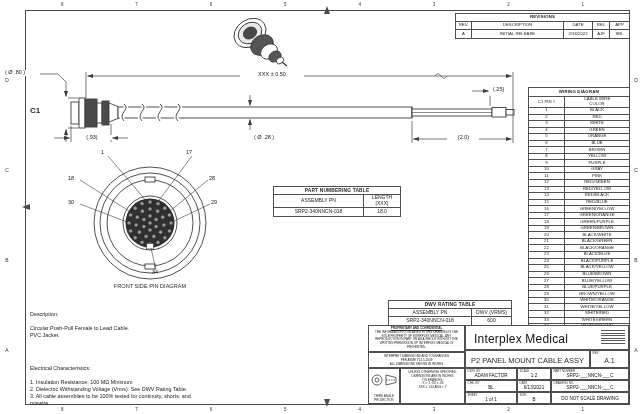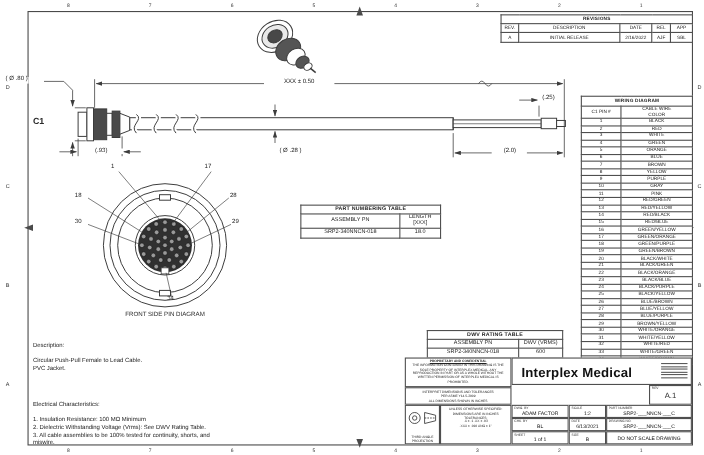--- a/index.html
+++ b/index.html
@@ -21,21 +21,21 @@
   .callout{position:absolute;font-size:5.5px;color:#222;line-height:1;}
   
   .notes{position:absolute;left:30px;top:297px;width:200px;font-size:5.4px;line-height:1.28;
          color:#222;white-space:pre-line;}
   .notes .sec{margin-bottom:6px;}
   
   .tb-cell{position:absolute;border:1px solid #4f4f4f;box-sizing:border-box;background:#fff;}
   .tb-label{position:absolute;top:0.5px;left:1.5px;font-size:3px;color:#333;line-height:1;}
   .tb-value{position:absolute;left:0;right:0;top:4.5px;text-align:center;font-size:4.6px;color:#111;line-height:1;}
   .tiny-par{font-size:3px;line-height:1.25;color:#222;text-align:center;white-space:pre-line;}
-  .logo{font-weight:bold;font-size:12px;letter-spacing:.2px;color:#111;}
+  .logo{font-weight:normal;font-size:12px;letter-spacing:.2px;color:#111;}
   .addr-line{height:1.4px;background:#5a5a5a;margin:1.1px 0;}
 </style>
 </head>
 <body>
 
 <div class="page">
 
   <div class="abs frame" style="left:25px;top:10px;width:603px;height:393px;"></div>
 
   <div class="abs zone-row" style="left:25px;top:0;width:595px;height:9px;">
@@ -550,20 +550,23 @@
       <div class="abs" style="left:135px;top:3px;width:24px;">
         <div class="addr-line"></div>
           <div class="addr-line"></div>
           <div class="addr-line"></div>
         <div class="addr-line"></div>
           <div class="addr-line"></div>
           <div class="addr-line"></div>
       </div>
     </div>
 
+    <div class="tb-cell" style="left:97px;top:25px;width:125px;height:18px;">
+      <div class="abs ctr" style="left:0;right:0;top:5px;font-size:7.5px;">P2 PANEL MOUNT CABLE ASSY</div>
+    </div>
     <div class="tb-cell" style="left:222px;top:25px;width:39px;height:18px;">
       <div class="tb-label">REV</div>
       <div class="abs ctr" style="left:0;right:0;top:6px;font-size:7px;">A.1</div>
     </div>
 
     <div class="tb-cell" style="left:97px;top:43px;width:52px;height:12px;">
       <div class="tb-label">DWG. BY</div>
       <div class="tb-value">ADAM FACTOR</div>
     </div>
     <div class="tb-cell" style="left:149px;top:43px;width:34px;height:12px;">

